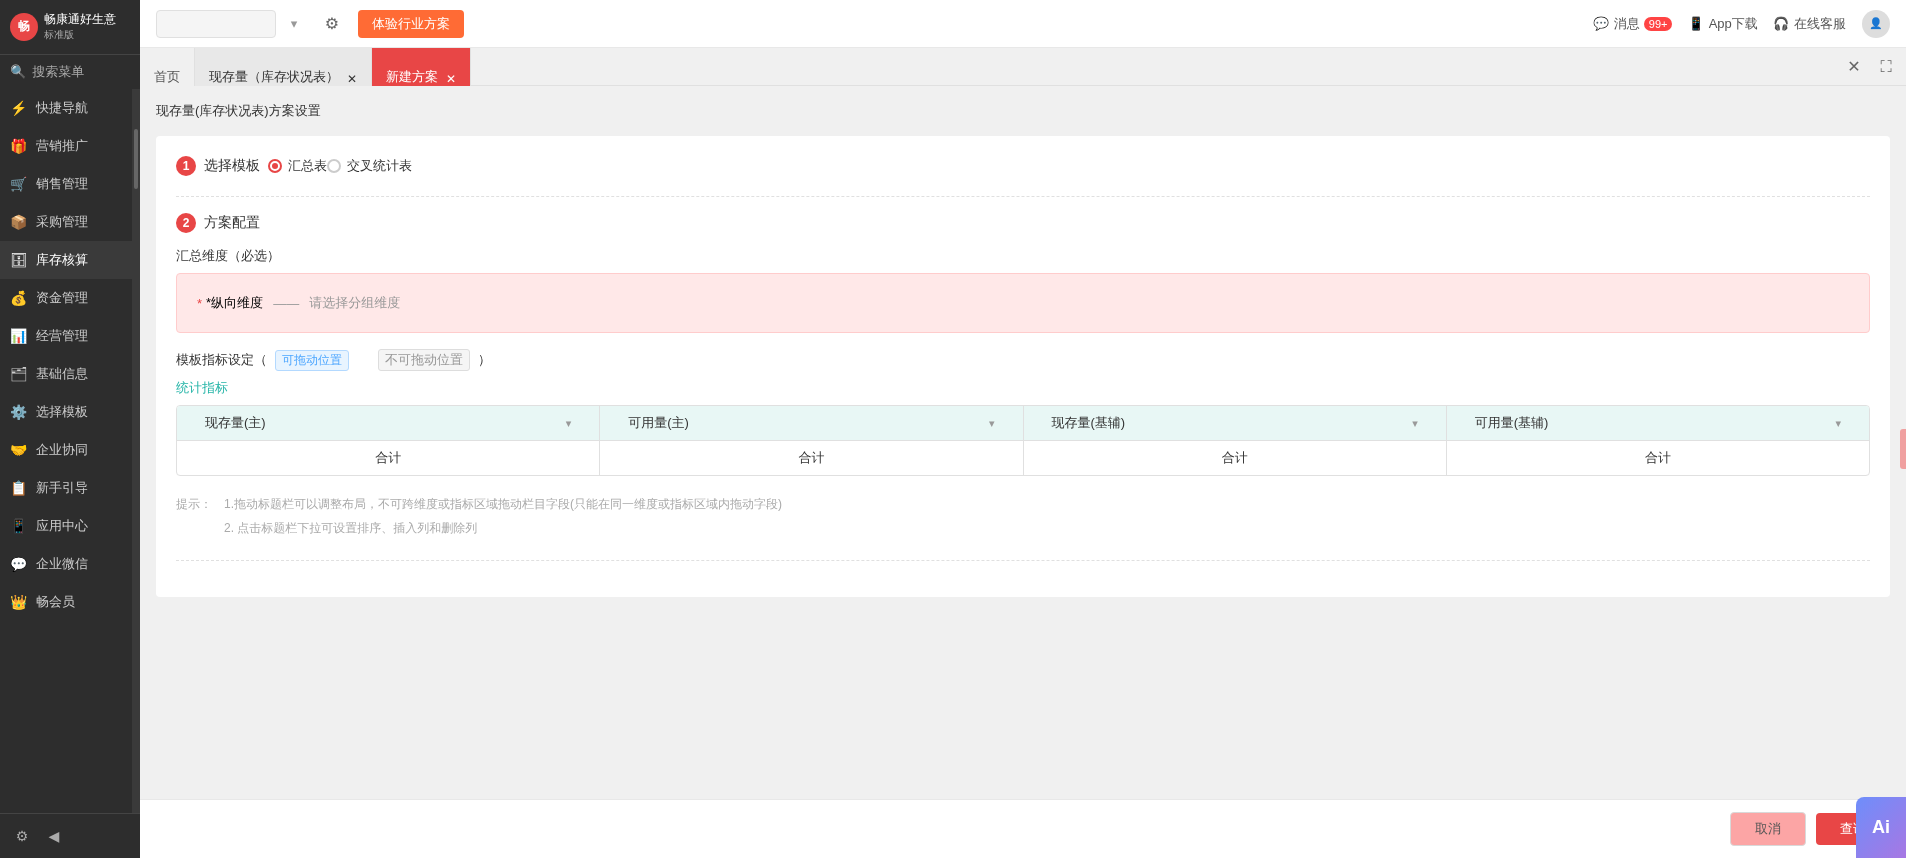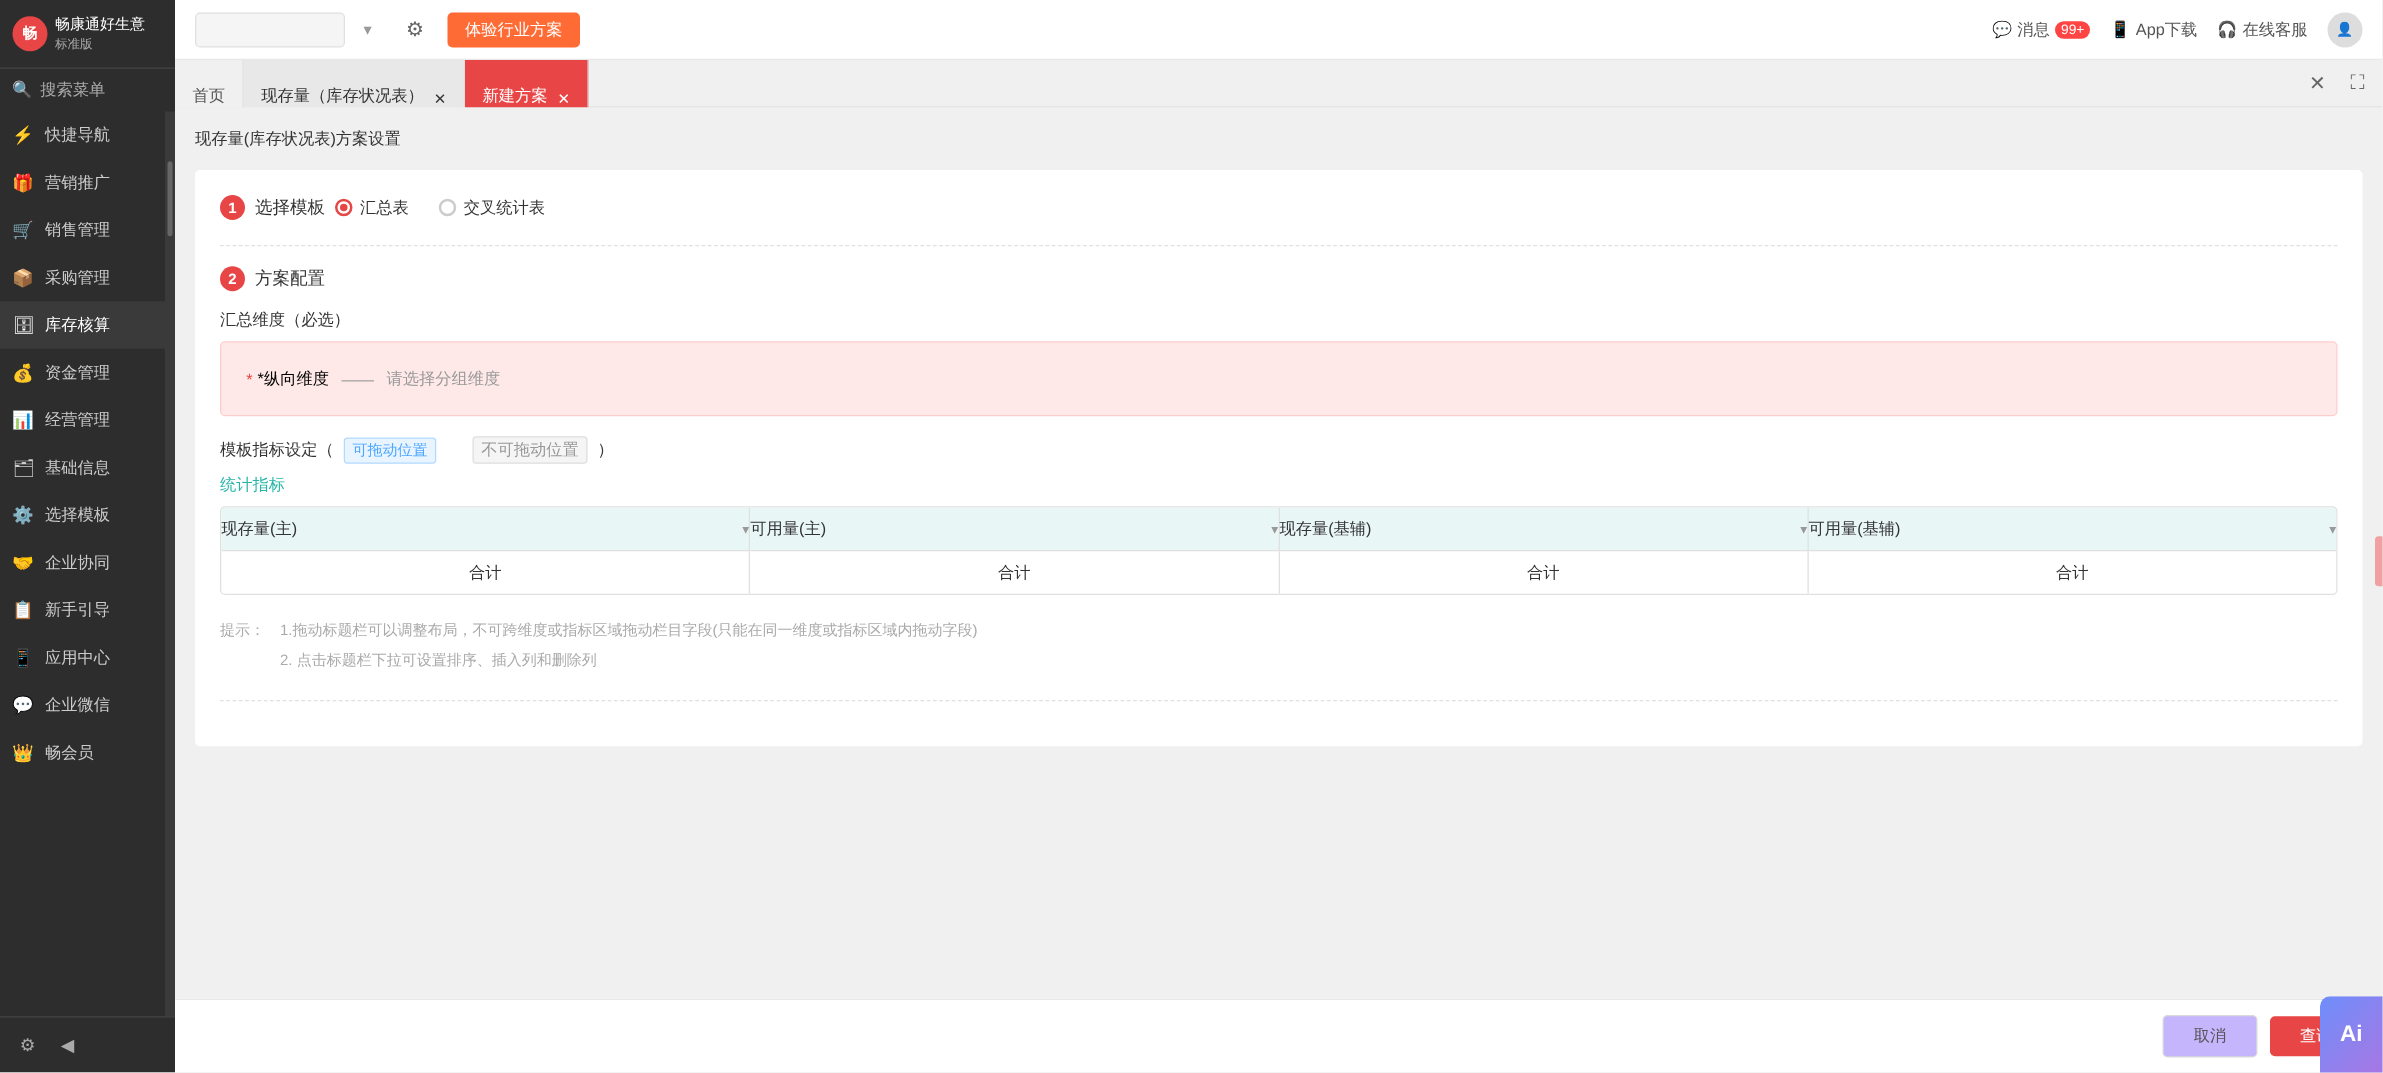--- a/index.html
+++ b/index.html
@@ -188,21 +188,21 @@
       width: 20px; height: 20px;
       background: #e84646; color: #fff;
       border-radius: 50%;
       display: flex; align-items: center; justify-content: center;
       font-size: 12px; font-weight: bold;
     }
     .step-title { font-size: 14px; color: #333; font-weight: 500; }
 
     
     .radio-group {
-      display: flex; align-items: center; gap: 24px;
+      display: flex; align-items: center; gap: 0;
     }
     .radio-item {
       display: flex; align-items: center; gap: 6px;
       font-size: 13px; color: #333; cursor: pointer;
     }
     .radio-circle {
       width: 14px; height: 14px;
       border-radius: 50%; border: 2px solid #ccc;
       display: flex; align-items: center; justify-content: center;
     }
@@ -258,21 +258,21 @@
       border-radius: 4px;
       overflow: hidden;
       width: 100%;
     }
     .indicator-table-header {
       display: flex;
       background: #e8f7f5;
     }
     .indicator-col {
       flex: 1;
-      padding: 8px 0;
+      padding: 8px 28px;
       display: flex; align-items: center;
       border-right: 1px solid #e0e0e0;
       font-size: 13px; color: #333;
       gap: 4px;
     }
     .indicator-col:last-child { border-right: none; }
     .indicator-col-chevron { color: #999; font-size: 11px; margin-left: auto; }
     .indicator-table-row {
       display: flex;
       border-top: 1px solid #e0e0e0;
@@ -309,21 +309,21 @@
     .bottom-actions {
       display: flex; justify-content: flex-end; align-items: center;
       gap: 10px;
       padding: 12px 16px;
       background: #fff;
       border-top: 1px solid #e8e8e8;
       flex-shrink: 0;
     }
     .btn-cancel {
       padding: 7px 24px;
-      background: #c4b5fd; border: 1px solid #d9d9d9;
+      background: #fca5a5; border: 1px solid #d9d9d9;
       border-radius: 4px; font-size: 13px; color: #555;
       cursor: pointer;
     }
     .btn-query {
       padding: 7px 24px;
       background: #e84646; border: none;
       border-radius: 4px; font-size: 13px; color: #fff;
       cursor: pointer;
     }
 

